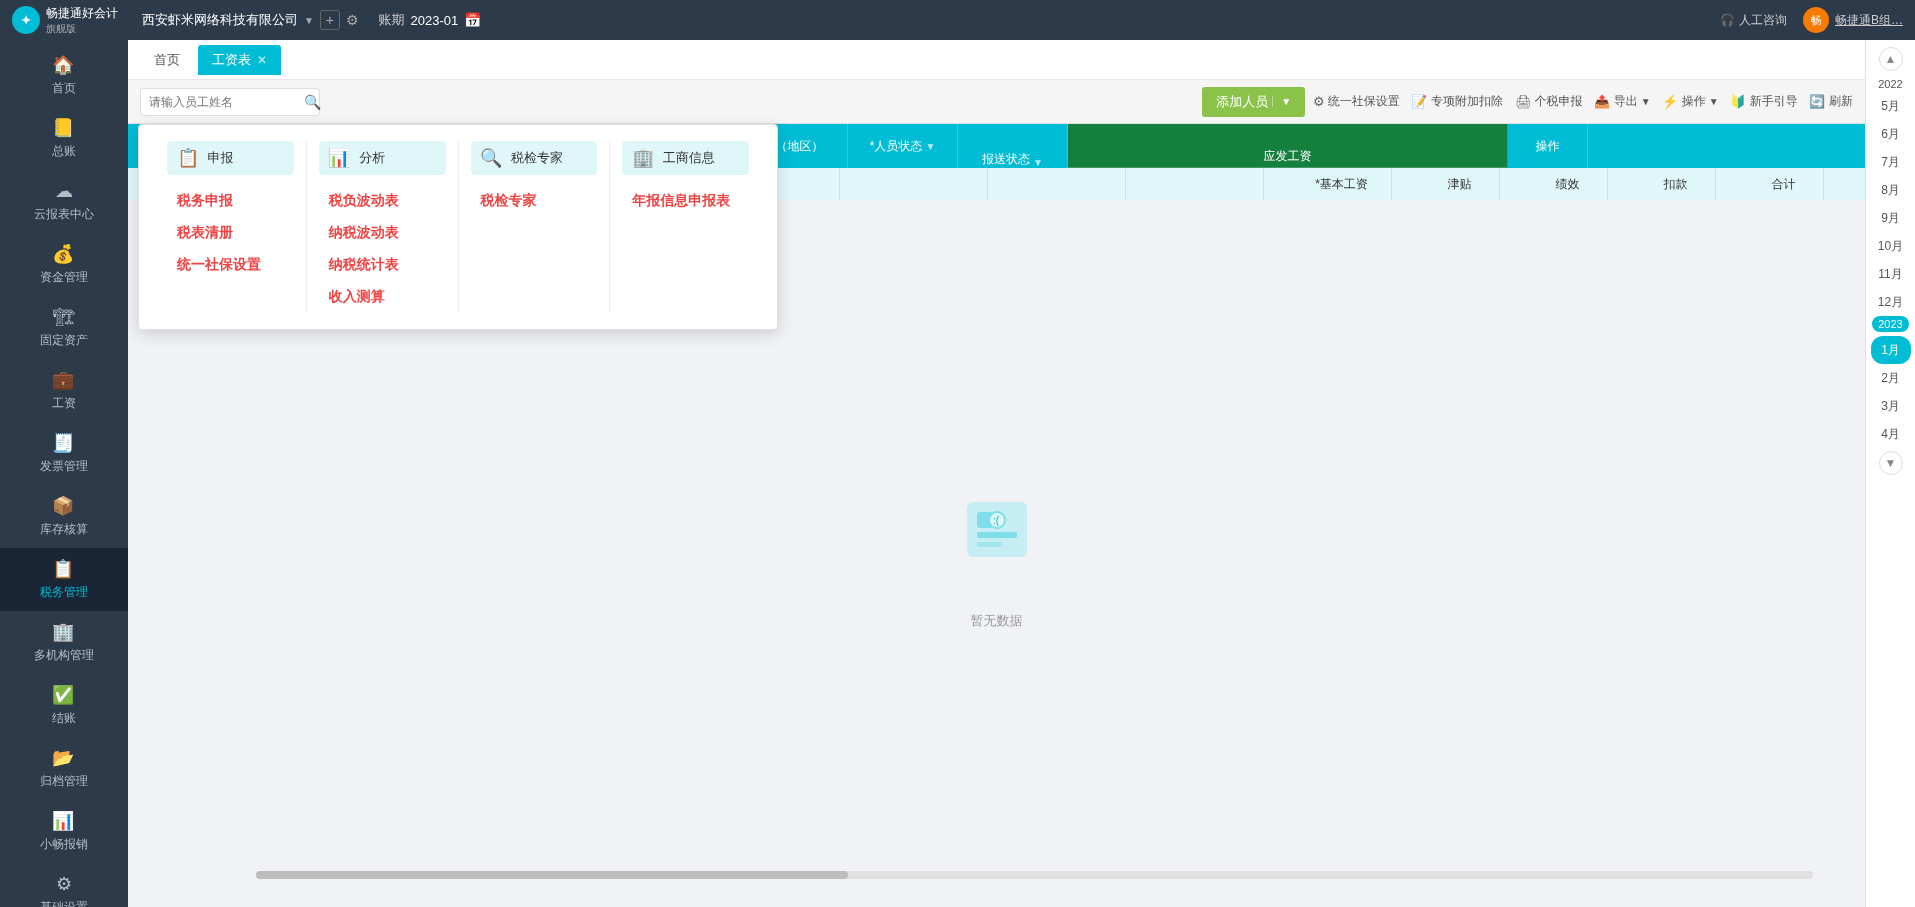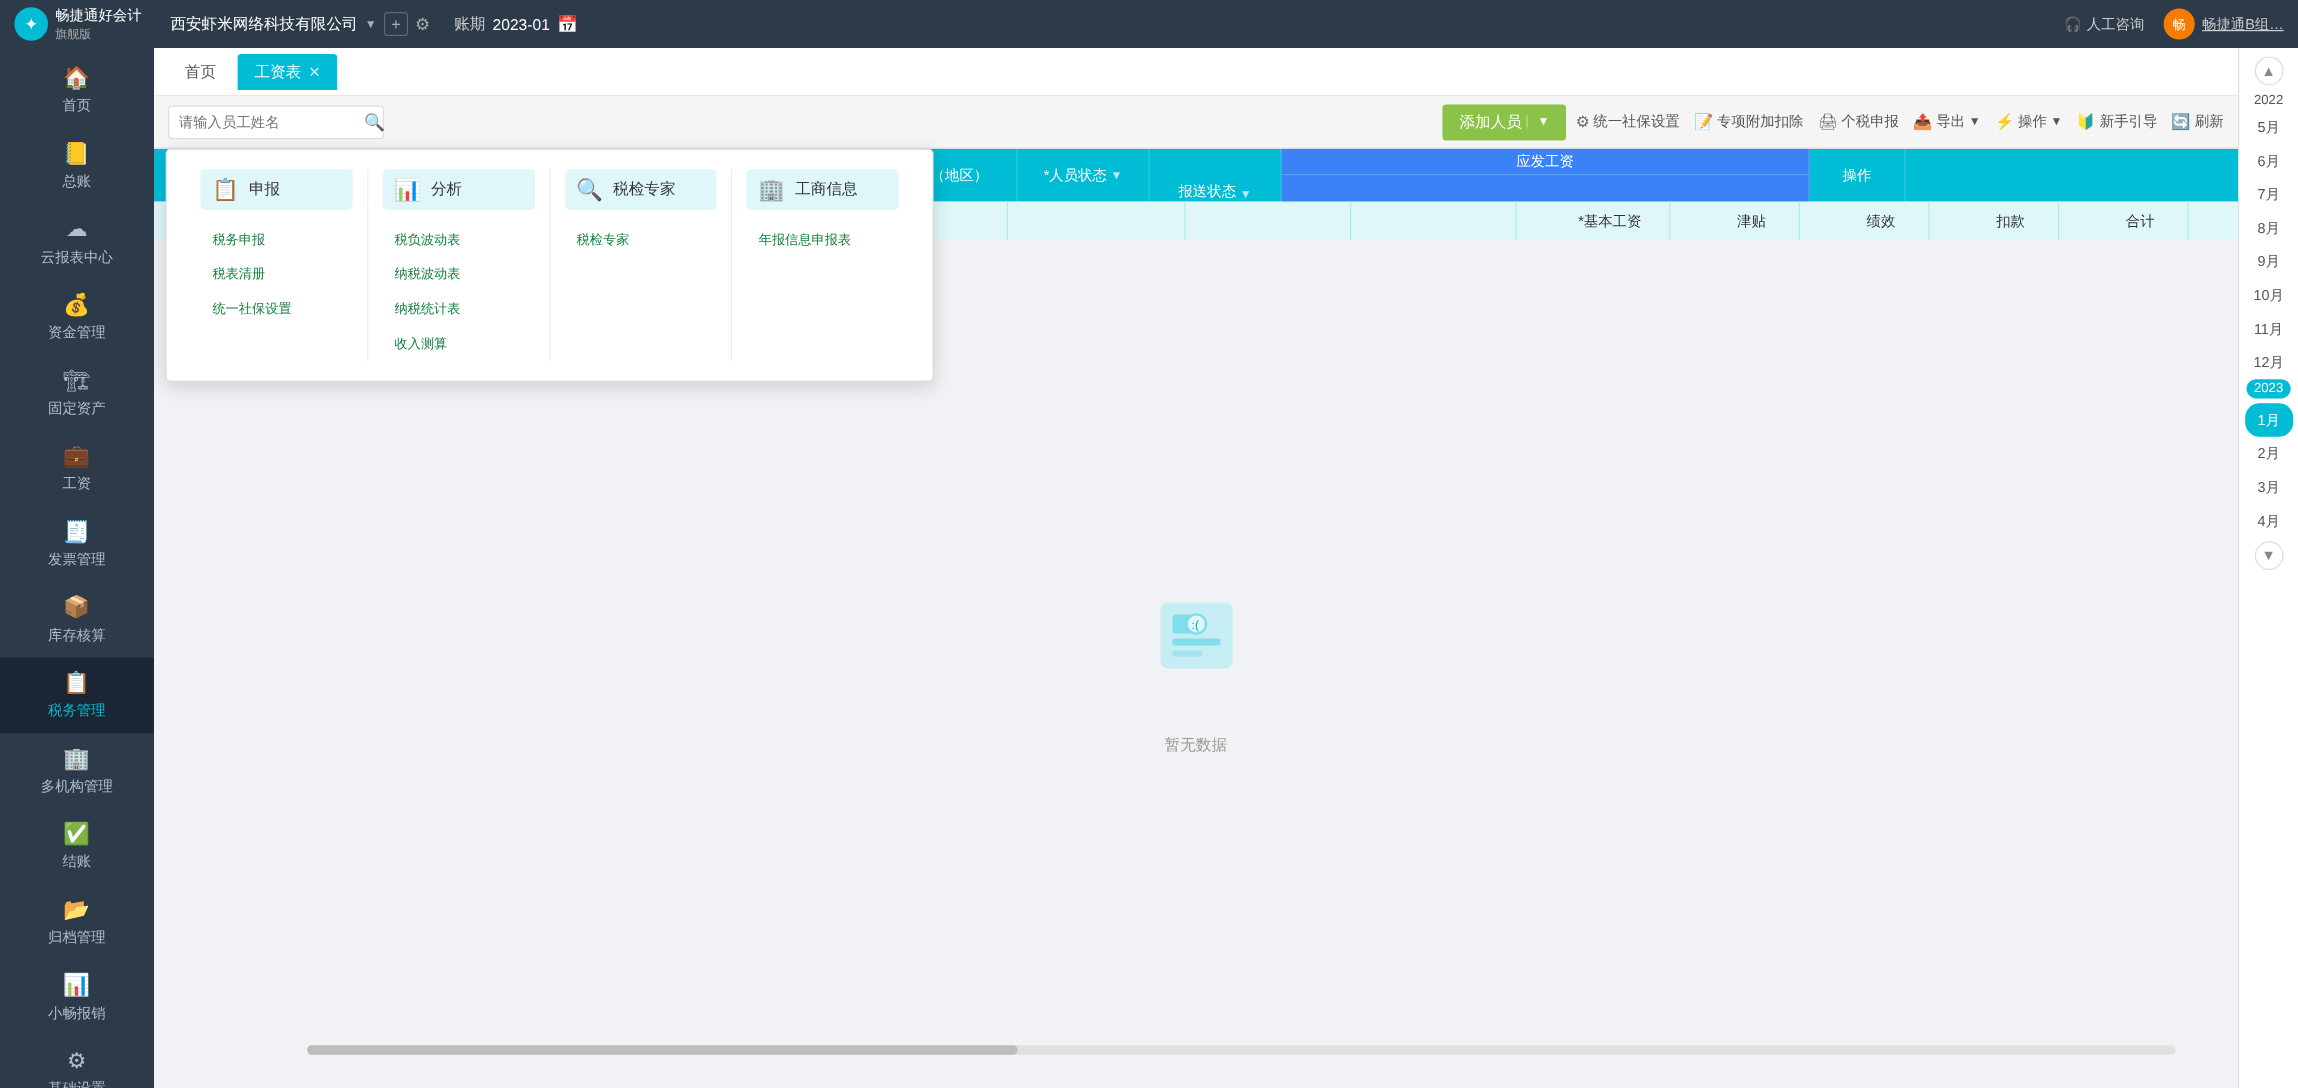--- a/index.html
+++ b/index.html
@@ -207,22 +207,22 @@
     .dropdown-section { flex: 1; padding: 0 12px; border-right: 1px solid #eee; }
     .dropdown-section:last-child { border-right: none; }
     .section-header {
       display: flex; align-items: center; gap: 8px;
       background: #e0f7fa; border-radius: 4px;
       padding: 6px 10px; margin-bottom: 10px;
     }
     .section-header-icon { font-size: 18px; color: #00bcd4; }
     .section-header-title { font-size: 13px; color: #333; font-weight: 500; }
     .section-item {
-      padding: 7px 10px; font-size: 11px; color: #15803d;
-      cursor: pointer; border-radius: 3px;
+      padding: 7px 10px; font-size: 14px; color: #ef4444;
+      cursor: pointer; border-radius: 3px; font-weight: bold;
     }
 
     .main-table-area { flex: 1; display: flex; flex-direction: column; overflow: hidden; }
 
     
     .col-w-40 { width: 40px; }
   </style>
 </head>
 <body>
 
@@ -401,21 +401,21 @@
         </div>
         <div class="th-cell" style="width:110px;">
           <span>*人员状态</span>
           <span class="filter-icon">▼</span>
         </div>
         <div class="th-cell" style="width:110px;align-items:flex-end;">
           <span>报送状态</span>
           <span class="filter-icon">▼</span>
         </div>
 
-        <div class="yfa-group" style="background:#3b82f6;display:flex;flex-direction:column;min-width:440px;border-right:1px solid rgba(255,255,255,0.2);">
+        <div class="yfa-group" style="background:#15803d;display:flex;flex-direction:column;min-width:440px;border-right:1px solid rgba(255,255,255,0.2);justify-content:flex-end;">
           <div style="display:flex;align-items:center;justify-content:center;color:#fff;font-size:12px;height:22px;border-bottom:1px solid rgba(255,255,255,0.2);">应发工资</div>
         </div>
         <div class="th-cell" style="width:80px;">
           <span>操作</span>
         </div>
       </div>
 
       <div class="table-sub-header" style="padding-left:40px;">
         <div class="th-sub-cell" style="width:80px;"></div>
         <div class="th-sub-cell" style="width:100px;"></div>

